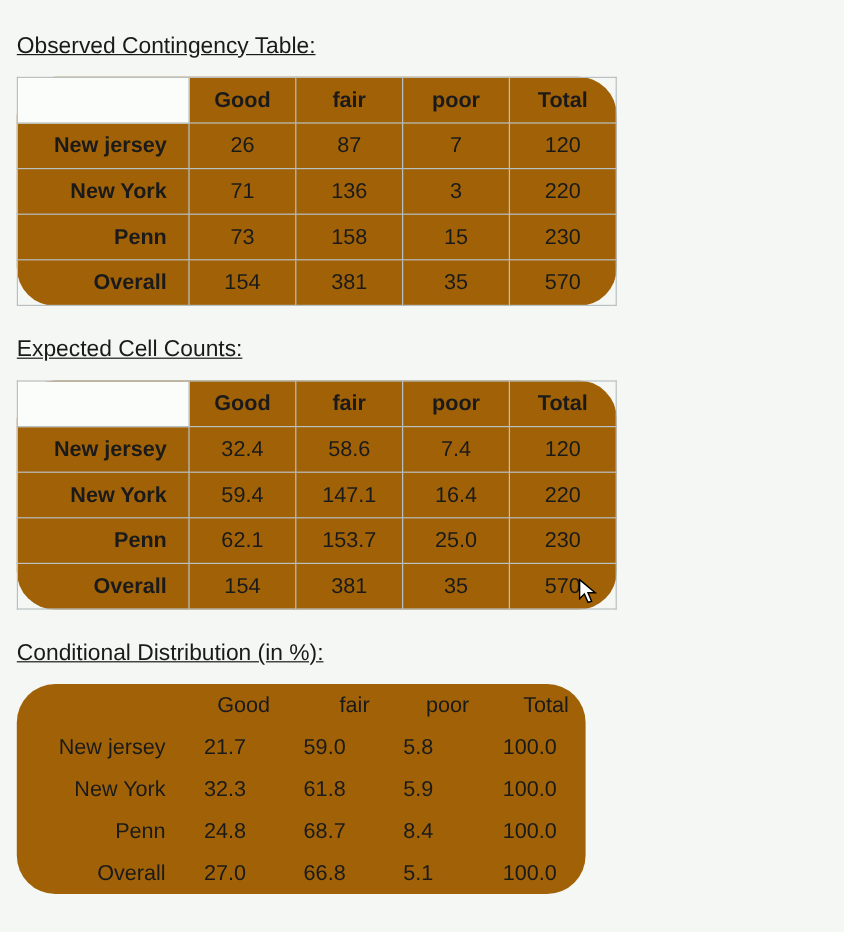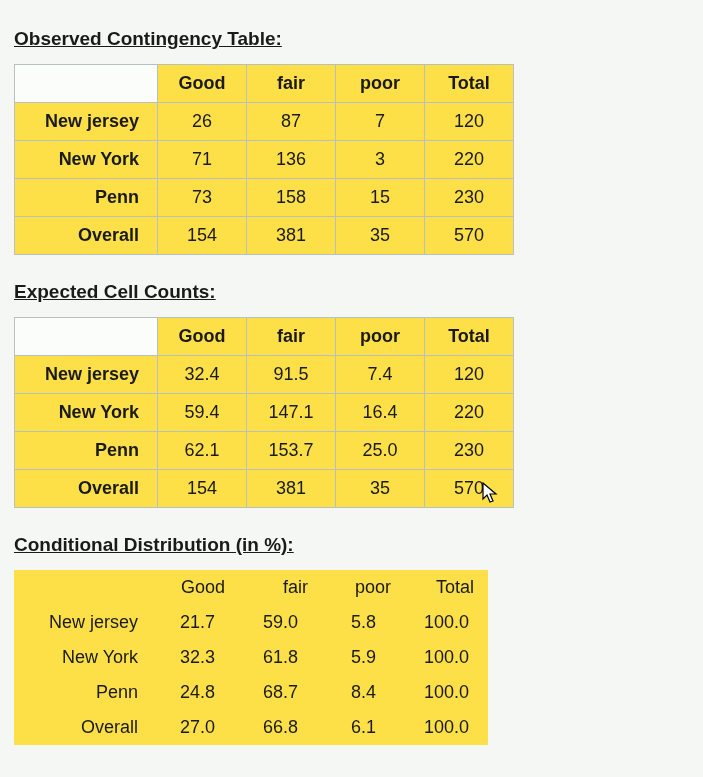--- a/index.html
+++ b/index.html
@@ -6,28 +6,29 @@
       font-family: Arial, Helvetica, sans-serif;
       background: #f5f7f5;
       margin: 0;
       padding: 18px 14px;
       color: #1a1a1a;
       width: 703px;
       box-sizing: border-box;
     }
     .section-title {
       font-size: 19px;
-      font-weight: 700;
+      font-weight: 400;
       text-decoration: underline;
       margin: 10px 0 14px 0;
     }
     table {
       border-collapse: collapse;
       margin-bottom: 26px;
-      background: #fde047;
+      background: #a16207;
+      border-radius: 32px;
     }
     table.bordered td, table.bordered th {
       border: 1px solid #b8c0c2;
       padding: 8px 14px;
       text-align: center;
       font-size: 18px;
       min-width: 60px;
     }
     table.bordered th {
       font-weight: 700;
@@ -38,21 +39,21 @@
       text-align: right;
       padding-right: 18px;
       min-width: 110px;
     }
     table.bordered td.corner {
       background: #fbfdfb;
     }
     table.plain td, table.plain th {
       border: none;
       padding: 7px 14px;
-      text-align: center;
+      text-align: left;
       font-size: 18px;
       min-width: 55px;
     }
     table.plain th {
       font-weight: 400;
       text-align: right;
     }
     table.plain td.rowlabel {
       text-align: right;
       padding-right: 18px;
@@ -121,21 +122,21 @@
         <tr>
     <td class="corner"></td>
     <th>Good</th>
     <th>fair</th>
     <th>poor</th>
     <th>Total</th>
   </tr>
   <tr>
     <td class="rowlabel">New jersey</td>
     <td>32.4</td>
-    <td>91.5</td>
+    <td>58.6</td>
     <td>7.4</td>
     <td>120</td>
   </tr>
   <tr>
     <td class="rowlabel">New York</td>
     <td>59.4</td>
     <td>147.1</td>
     <td>16.4</td>
     <td>220</td>
   </tr>
@@ -190,17 +191,17 @@
     <td class="rowlabel">Penn</td>
     <td>24.8</td>
     <td>68.7</td>
     <td>8.4</td>
     <td>100.0</td>
   </tr>
   <tr>
     <td class="rowlabel">Overall</td>
     <td>27.0</td>
     <td>66.8</td>
-    <td>6.1</td>
+    <td>5.1</td>
     <td>100.0</td>
   </tr>
 </tbody>
   </table>
 
 </body></html>

